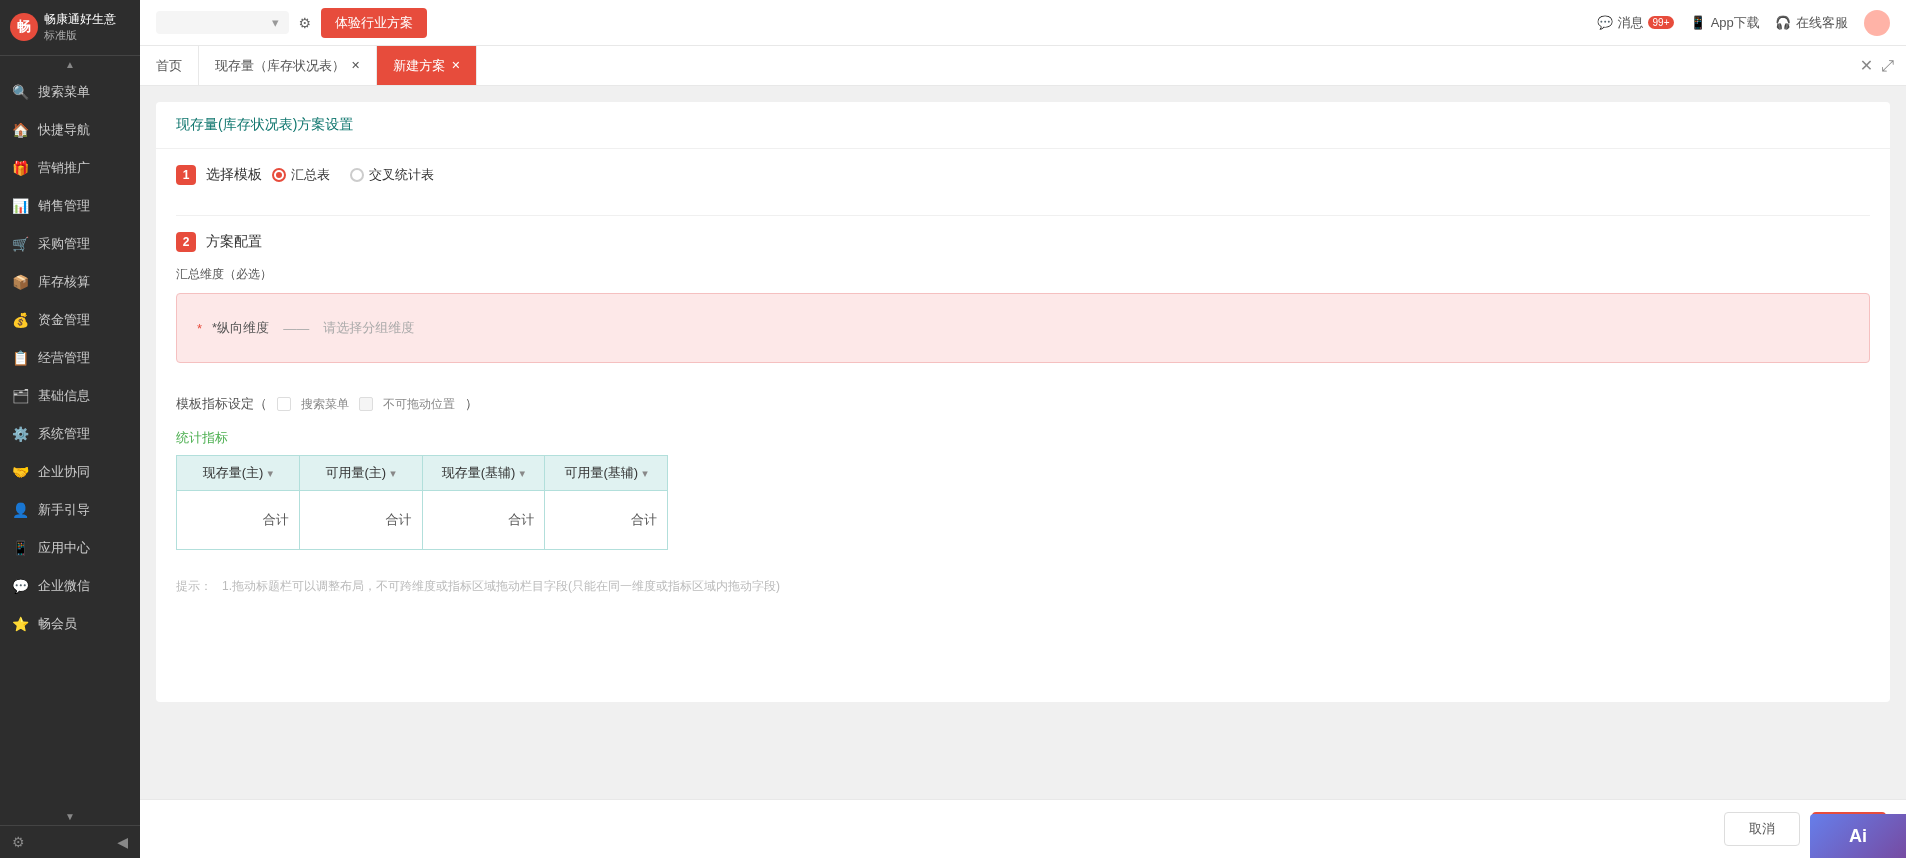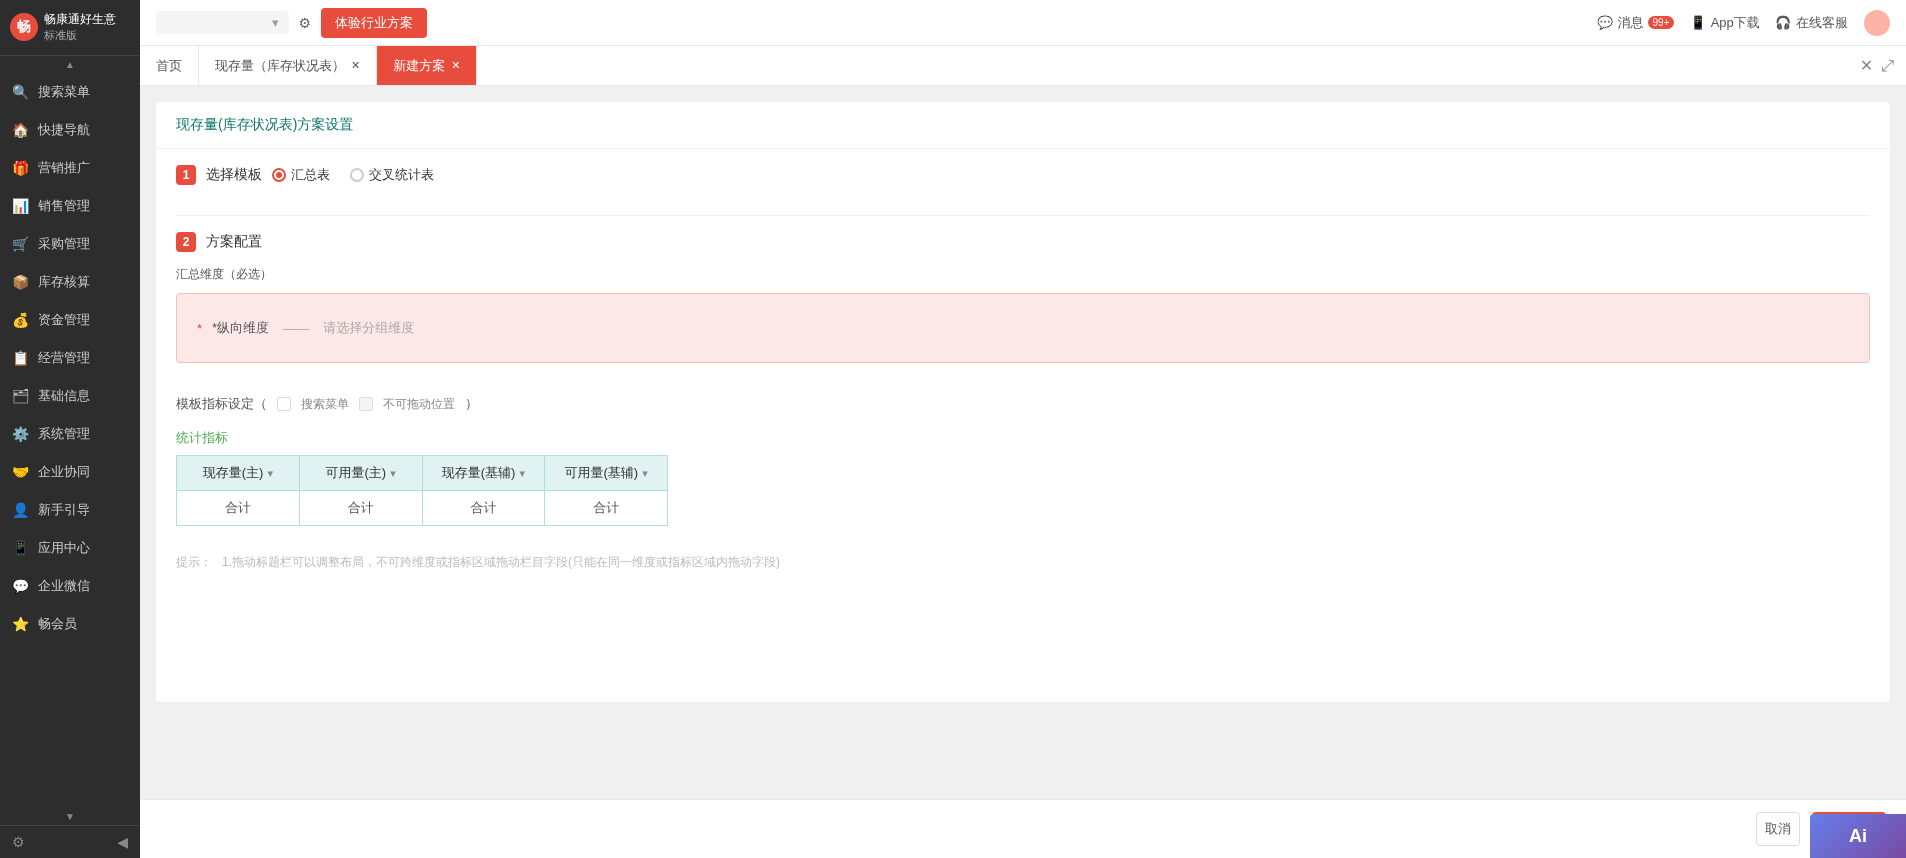--- a/index.html
+++ b/index.html
@@ -223,23 +223,23 @@
     }
     .stats-col:last-child { border-right: none; }
     .stats-col .chevron { color: #888; font-size: 11px; cursor: pointer; }
     .stats-table-row {
       display: flex;
       border-top: 1px solid #b2dfdb;
       background: #fff;
     }
     .stats-cell {
       flex: 1;
-      padding: 8px 10px;
+      padding: 20px 10px;
       border-right: 1px solid #b2dfdb;
-      text-align: center; font-size: 13px; color: #555;
+      text-align: right; font-size: 13px; color: #555;
     }
     .stats-cell:last-child { border-right: none; }
 
     .tips-section { padding: 10px 20px 16px; color: #bbb; font-size: 12px; line-height: 1.8; }
     .tips-section span { color: #e74c3c; }
 
     .save-section {
       padding: 16px 20px;
       display: flex; align-items: center; gap: 8px;
     }
@@ -248,21 +248,21 @@
 
     
     .bottom-bar {
       background: #fff;
       border-top: 1px solid #e8e8e8;
       padding: 12px 20px;
       display: flex; justify-content: flex-end; gap: 12px;
       flex-shrink: 0;
     }
     .btn-cancel {
-      padding: 7px 8px; border: 1px solid #ddd; background: #fff; border-radius: 4px;
+      padding: 7px 24px; border: 1px solid #ddd; background: #fff; border-radius: 4px;
       cursor: pointer; font-size: 13px; color: #555;
     }
     .btn-query {
       padding: 7px 24px; border: none; background: #e74c3c; color: #fff; border-radius: 4px;
       cursor: pointer; font-size: 13px;
     }
 
     
     .ai-badge {
       position: fixed; bottom: 0; right: 0;

